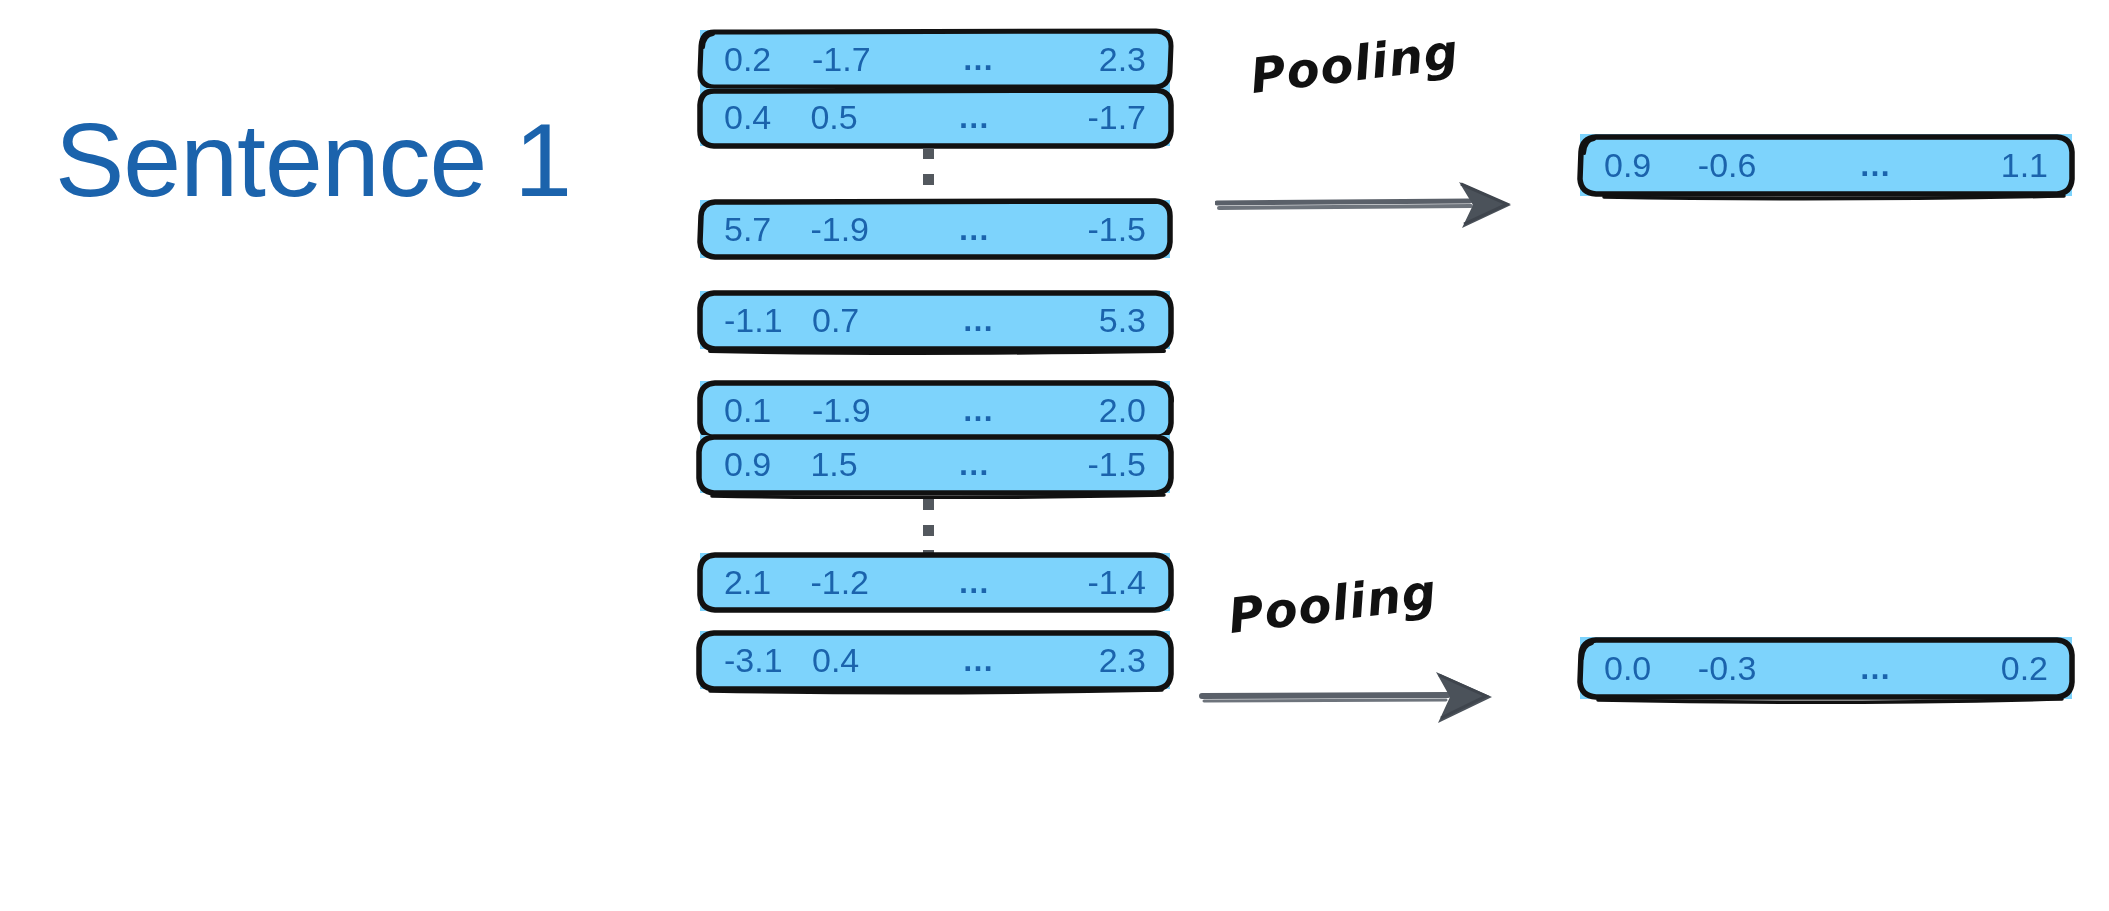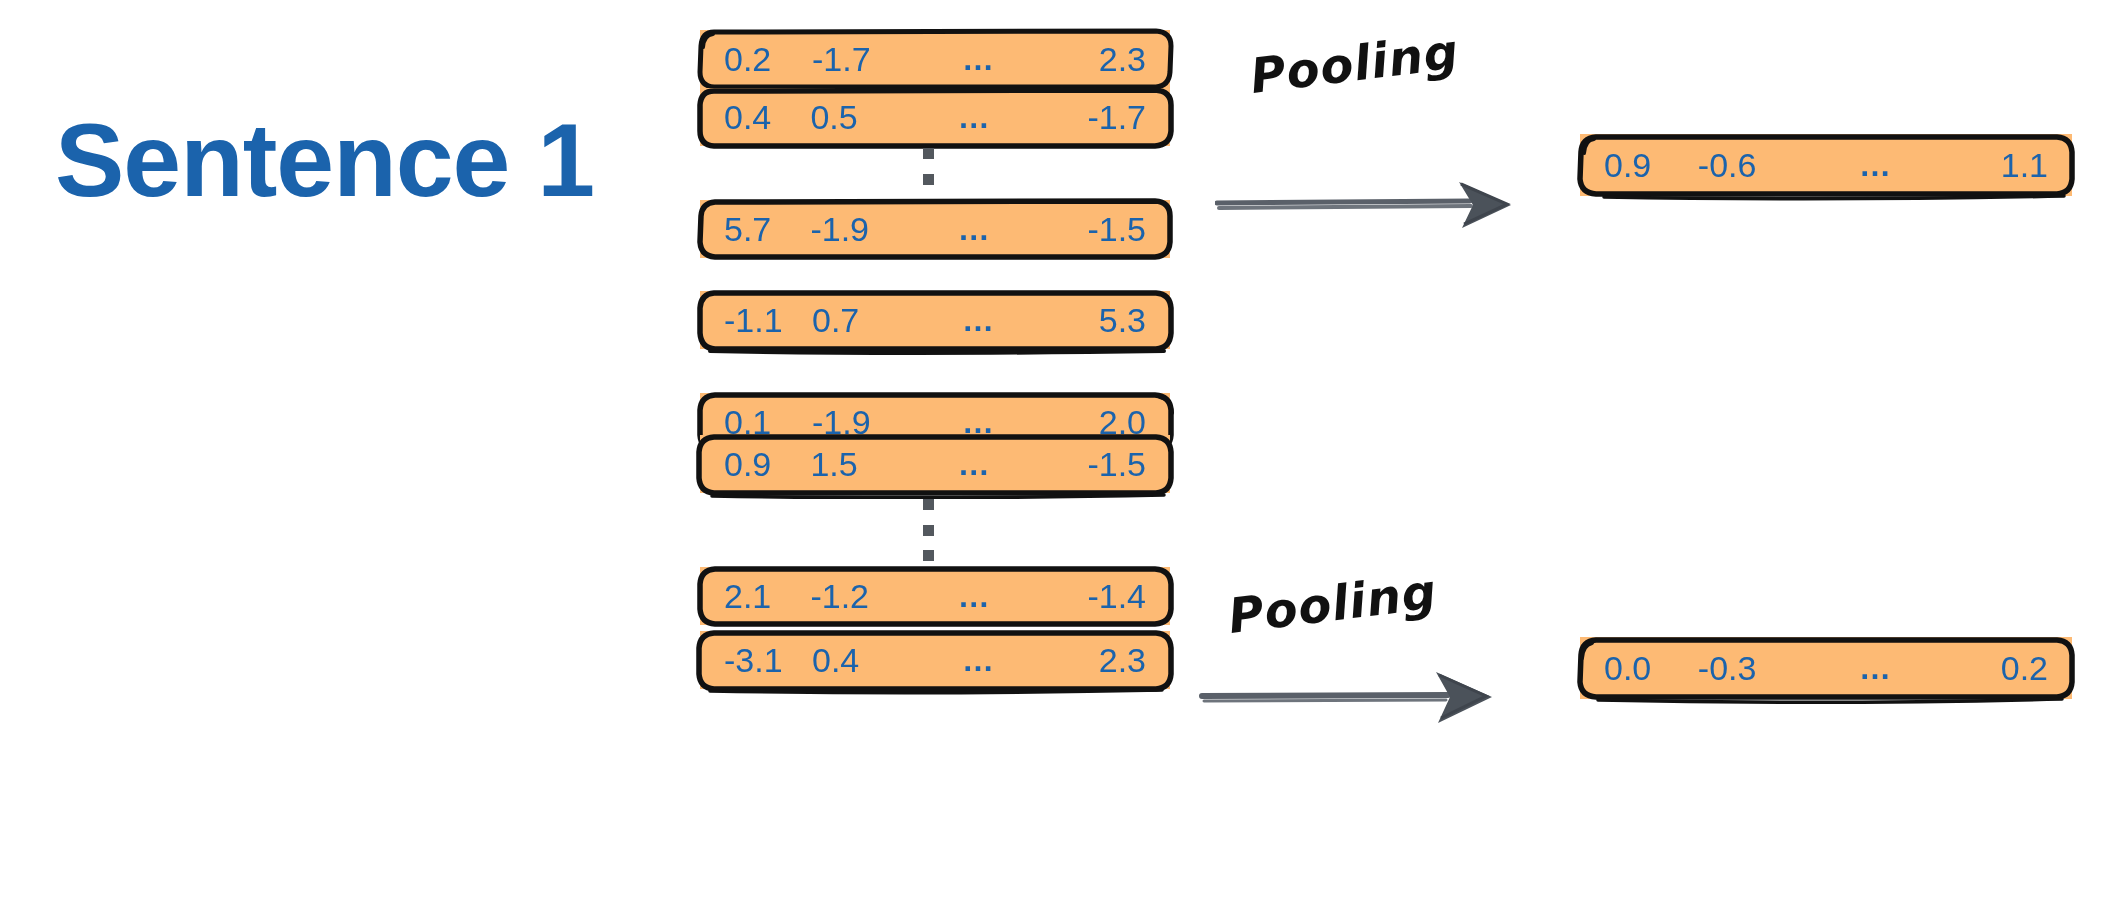--- a/index.html
+++ b/index.html
@@ -16,33 +16,33 @@
     height: 911px;
     background: #ffffff;
     overflow: hidden;
   }
 
   
   .sentence-label {
     position: absolute;
     font-family: "Liberation Sans", sans-serif;
     font-size: 104px;
-    font-weight: 700;
+    font-weight: 400;
     letter-spacing: -1px;
     white-space: nowrap;
     line-height: 1;
   }
   #sentence-1-label { left: 55px; top: 108px; color: #1b63ac; }
   #sentence-2-label { left: 55px; top: 608px; color: #2e8b44; }
 
   
   .vec-row {
     position: absolute;
     box-sizing: border-box;
-    background: #fdba74;
+    background: #7dd3fc;
     display: flex;
     align-items: center;
     color: #1b63ac;
     font-size: 34px;
     font-family: "Liberation Sans", sans-serif;
   }
   .vec-row .sketch-border {
     position: absolute;
     left: -6px; top: -6px;
     width: calc(100% + 12px);
@@ -190,21 +190,21 @@
     </svg>
     <div class="vec-cells">
       <span class="cell c0">0.9</span>
       <span class="cell c1">-0.6</span>
       <span class="cell c2">…</span>
       <span class="cell c3">1.1</span>
     </div>
   </div>
 
 
-  <div class="vec-row matrix-row" style="top:381px;margin-top:12px;">
+  <div class="vec-row matrix-row" style="top:381px;">
     <svg class="sketch-border" viewBox="0 0 482 70" preserveAspectRatio="none">
       <path d="M21,8 Q7,9 6,23 L6,48 Q7,62 21,63 L461,63 Q476,62 477,48 L477,23 Q476,9 461,8 Z" fill="none" stroke="#111" stroke-width="5.5" stroke-linecap="round"></path>
       <path d="M466,10 Q477,12 478,26" fill="none" stroke="#111" stroke-width="4" stroke-linecap="round"></path>
     </svg>
     <div class="vec-cells">
       <span class="cell c0">0.1</span>
       <span class="cell c1">-1.9</span>
       <span class="cell c2">…</span>
       <span class="cell c3">2.0</span>
     </div>
@@ -222,21 +222,21 @@
       <span class="cell c3">-1.5</span>
     </div>
   </div>
 
   <div class="vdots" style="left:921px; top:499px;">
     <i></i>
     <i></i>
     <i></i>
   </div>
 
-  <div class="vec-row matrix-row" style="top:567px;">
+  <div class="vec-row matrix-row" style="top:553px;">
     <svg class="sketch-border" viewBox="0 0 482 70" preserveAspectRatio="none">
       <path d="M21,8 Q7,9 6,23 L6,48 Q7,62 21,63 L461,63 Q476,62 477,48 L477,23 Q476,9 461,8 Z" fill="none" stroke="#111" stroke-width="5.5" stroke-linecap="round"></path>
     </svg>
     <div class="vec-cells">
       <span class="cell c0">2.1</span>
       <span class="cell c1">-1.2</span>
       <span class="cell c2">…</span>
       <span class="cell c3">-1.4</span>
     </div>
   </div>

